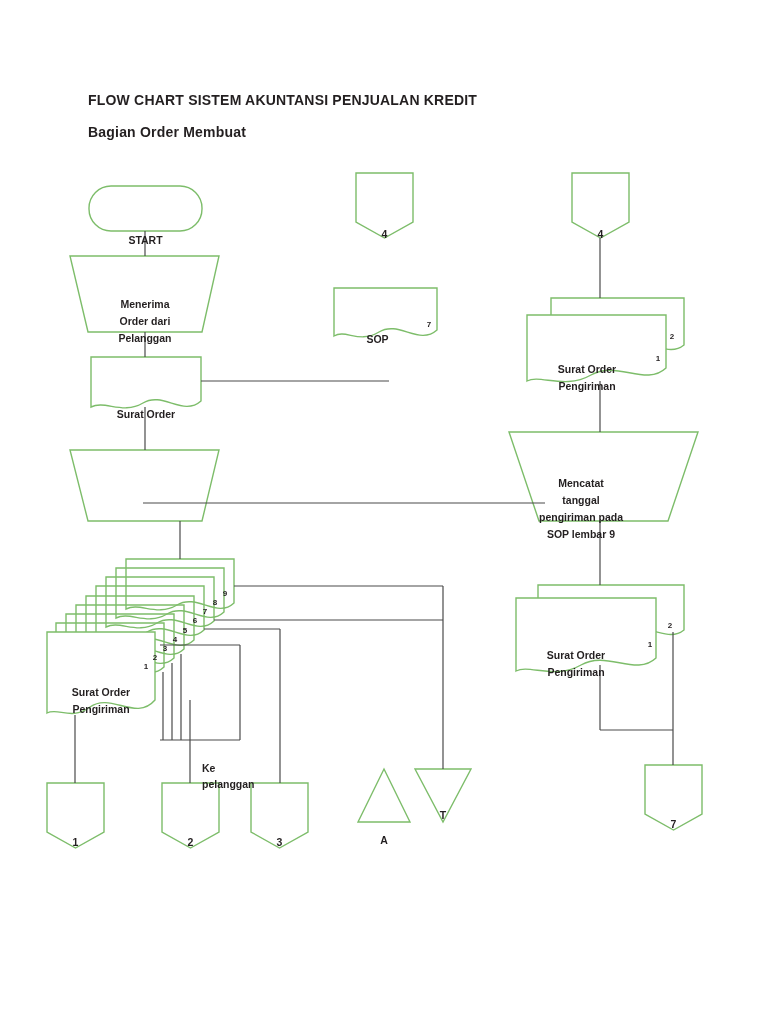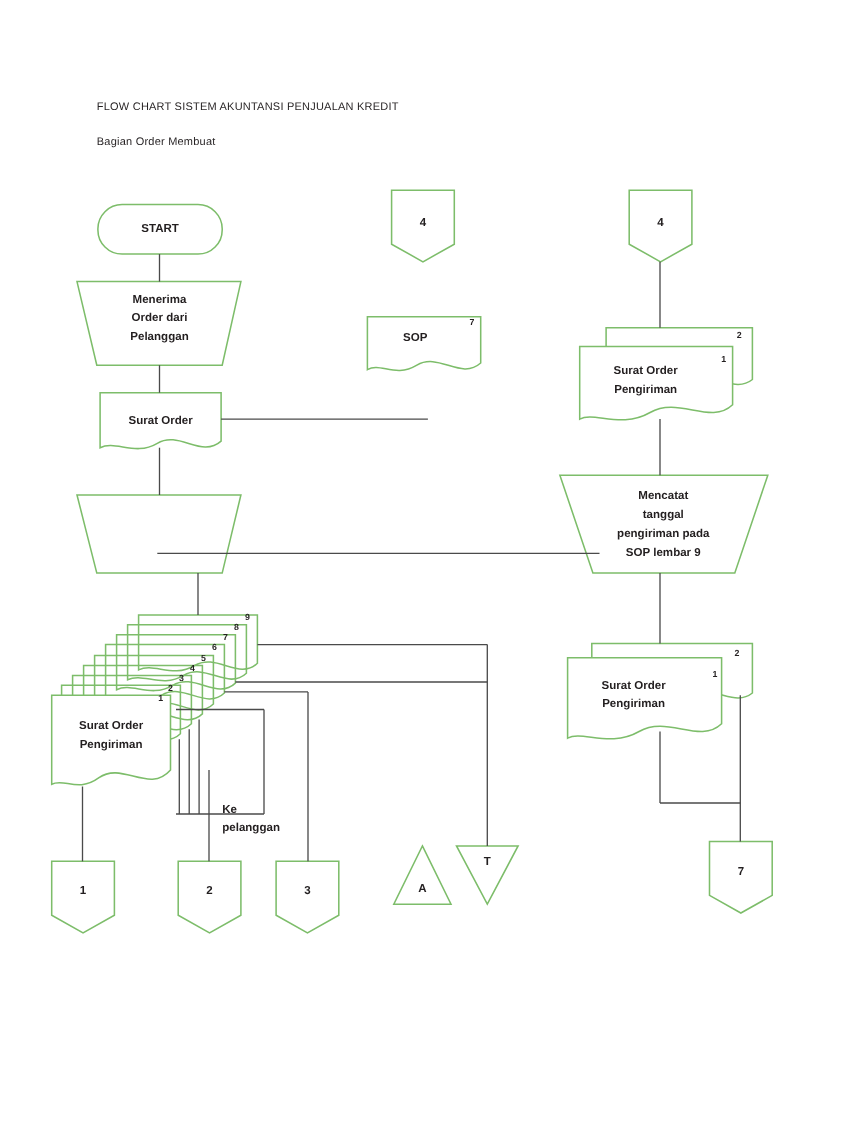--- a/index.html
+++ b/index.html
@@ -21,38 +21,39 @@
   }
   #svg-layer {
     position: absolute;
     left: 0;
     top: 0;
     width: 768px;
     height: 1024px;
   }
   .title-text {
     position: absolute;
-    font-weight: normal;
-    font-size: 10px;
+    font-weight: bold;
+    font-size: 14px;
     letter-spacing: 0.2px;
     color: #231f20;
     white-space: nowrap;
   }
   #doc-title { left: 88px; top: 92px; }
   #doc-subtitle { left: 88px; top: 124px; }
 
   .lbl {
     position: absolute;
     font-weight: bold;
     font-size: 10.5px;
     line-height: 17px;
     color: #231f20;
     text-align: center;
     white-space: pre-line;
     pointer-events: none;
+    margin-top: 32px;
   }
   .lbl.small {
     font-size: 8px;
     font-weight: bold;
     line-height: 10px;
   }
   .lbl.plain {
     font-weight: bold;
     font-size: 10.5px;
     line-height: 16px;
@@ -207,21 +208,21 @@
   <div class="lbl" style="left:334px; top:299px; width:87px;">SOP</div>
   <div class="lbl small" style="left:423px; top:288px; width:12px;">7</div>
 
   <div class="lbl" style="left:572px; top:194px; width:57px;">4</div>
 
   <div class="lbl" style="left:527px; top:329px; width:120px;">Surat Order
 Pengiriman</div>
   <div class="lbl small" style="left:652px; top:322px; width:12px;">1</div>
   <div class="lbl small" style="left:666px; top:300px; width:12px;">2</div>
 
-  <div class="lbl" style="left:533px; top:443px; width:140px;">Mencatat
+  <div class="lbl" style="left:511px; top:443px; width:140px;">Mencatat
 tanggal
 pengiriman pada
 SOP lembar 9</div>
 
   <div class="lbl" style="left:516px; top:615px; width:120px;">Surat Order
 Pengiriman</div>
   <div class="lbl small" style="left:644px; top:608px; width:12px;">1</div>
   <div class="lbl small" style="left:664px; top:589px; width:12px;">2</div>
 
   <div class="lbl" style="left:47px; top:802px; width:57px;">1</div>

